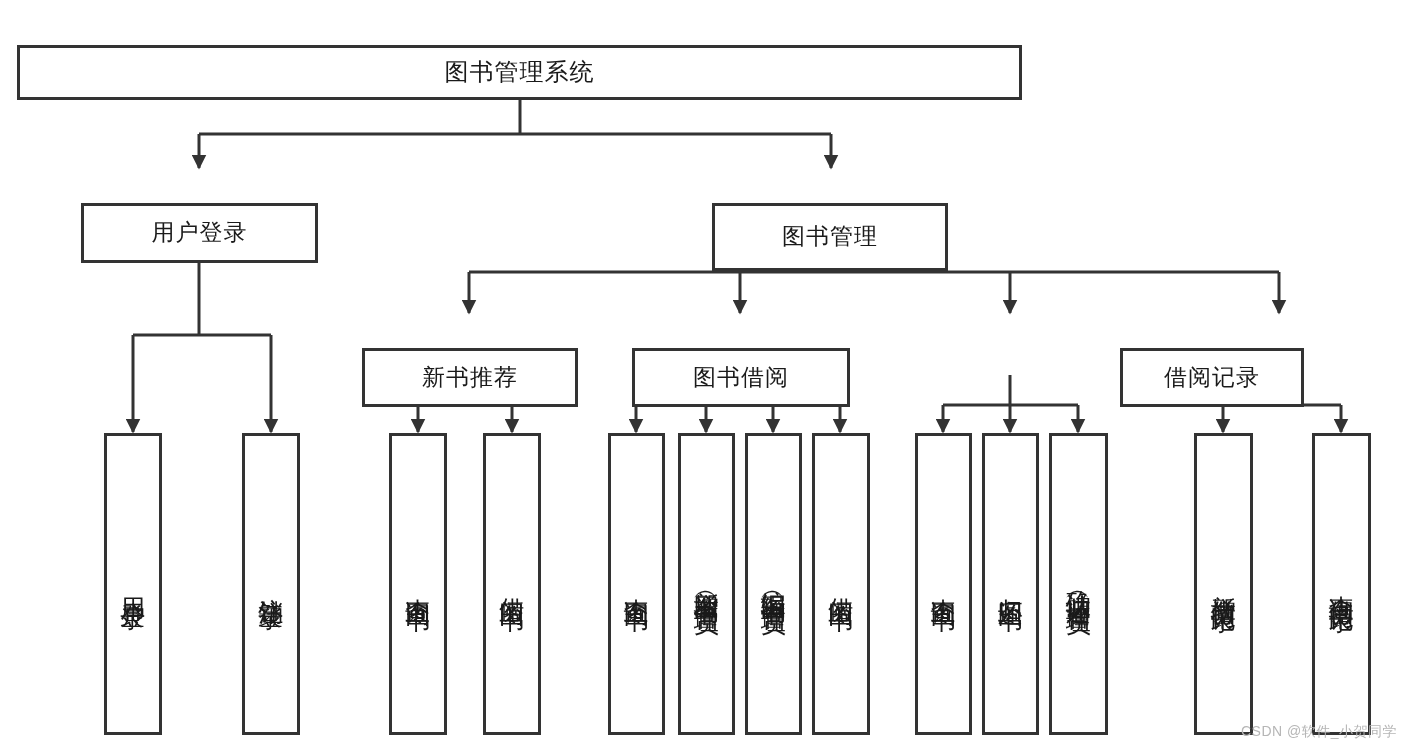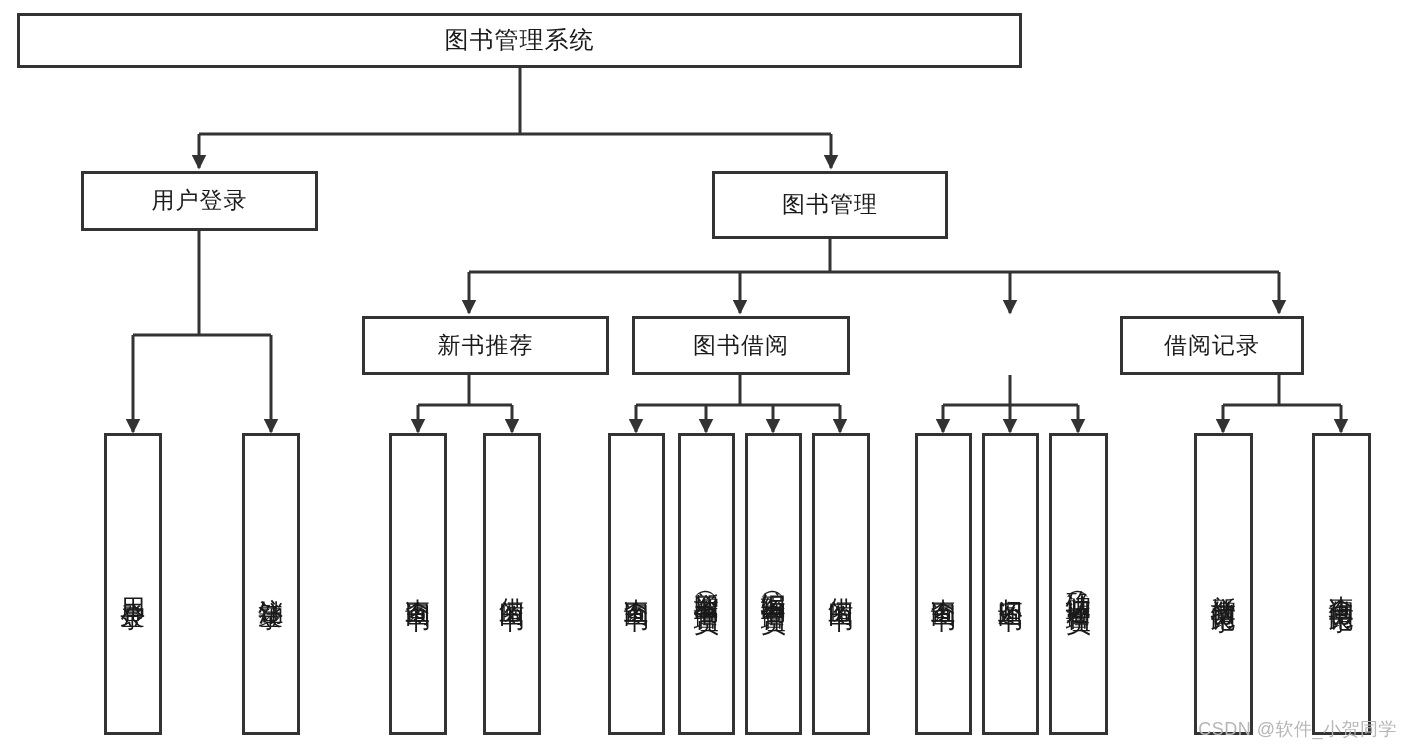--- a/index.html
+++ b/index.html
@@ -30,20 +30,21 @@
     background: #ffffff;
     display: flex;
     align-items: center;
     justify-content: center;
     color: #1a1a1a;
   }
   .node.horiz {
     font-size: 23px;
     letter-spacing: 1px;
     line-height: 1.2;
+    margin-top: 32px;
   }
   .node.vert {
     padding-top: 4px;
     padding-bottom: 4px;
   }
   .node.vert .vlabel {
     writing-mode: vertical-rl;
     text-orientation: upright;
     font-size: 25px;
     line-height: 1.22;
@@ -52,21 +53,21 @@
     text-align: center;
     color: #1a1a1a;
   }
   .node.root {
     font-size: 24px;
   }
   #watermark {
     position: absolute;
     right: 8px;
     bottom: 6px;
-    font-size: 18px;
+    font-size: 14px;
     color: #b6b6b6;
     letter-spacing: 0.5px;
     user-select: none;
   }
 </style>
 </head>
 <body>
 
 <div id="canvas">
 
@@ -127,21 +128,21 @@
     <span>图书管理系统</span>
   </div>
 
   <div class="node horiz" style="left:81px; top:171px; width:237px; height:60px;">
     <span>用户登录</span>
   </div>
   <div class="node horiz" style="left:712px; top:171px; width:236px; height:68px;">
     <span>图书管理</span>
   </div>
 
-  <div class="node horiz" style="left:362px; top:316px; width:247px; height:59px;">
+  <div class="node horiz" style="left:362px; top:316px; width:216px; height:59px;">
     <span>新书推荐</span>
   </div>
   <div class="node horiz" style="left:632px; top:316px; width:218px; height:59px;text-align:right;">
     <span>图书借阅</span>
   </div>
   <div class="node horiz" style="left:1120px; top:316px; width:184px; height:59px;">
     <span>借阅记录</span>
   </div>
 
   <div class="node vert" style="left:104px; top:433px; width:58px; height:302px;">

